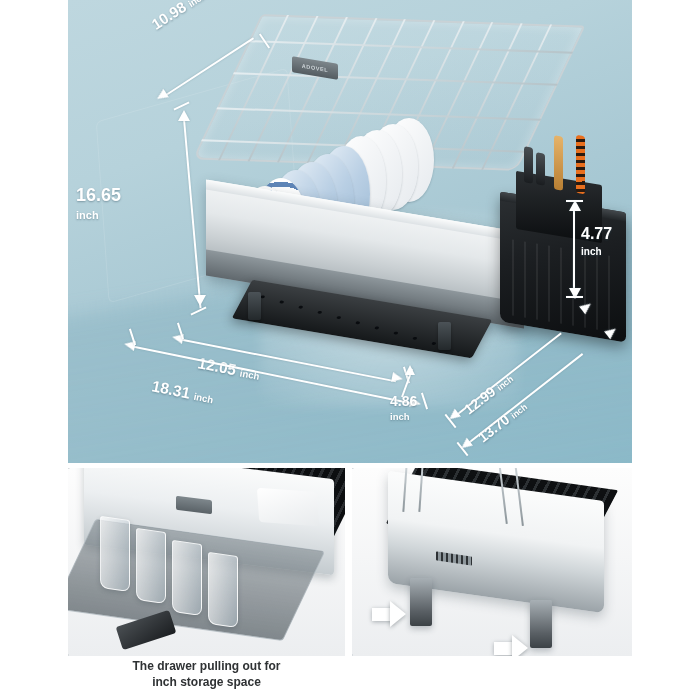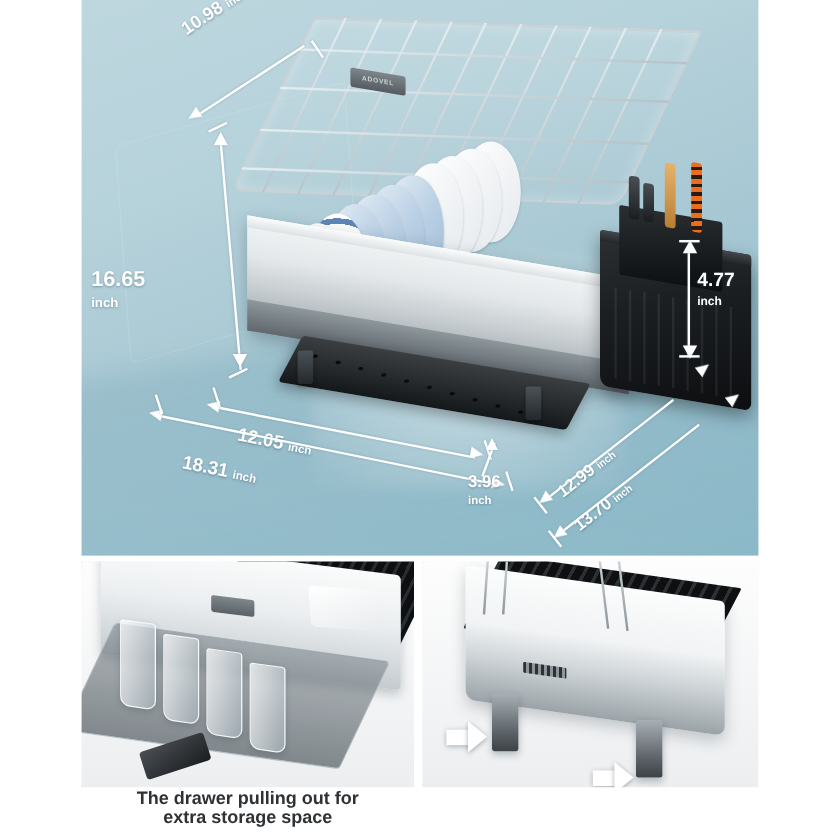--- a/index.html
+++ b/index.html
@@ -182,21 +182,21 @@
     position: absolute; inset: 0;
     background:
       linear-gradient(118deg, rgba(205,210,214,.55) 0 1px, rgba(0,0,0,0) 1px 33%),
       linear-gradient(72deg, rgba(198,204,209,.5) 0 1px, rgba(0,0,0,0) 1px 46%),
       linear-gradient(160deg, rgba(210,215,219,.45) 0 1px, rgba(0,0,0,0) 1px 60%),
       linear-gradient(180deg,#fdfdfd,#eceef0);
   }
   .caption {
     position: absolute; left: 0; right: 0; top: 190px;
     text-align: center; color: #2f3234; font-weight: 700;
-    font-size: 15px; line-height: 16px;
+    font-size: 12px; line-height: 16px;
   }
 
   
   .dp-rack { position: absolute; left: 16px; top: -4px; width: 250px; height: 96px;
     transform: skewY(7deg);
     background: linear-gradient(180deg,#fafbfb 0%,#eceff1 44%,#c4cbcf 100%);
     border-radius: 4px; box-shadow: 0 4px 9px rgba(40,55,65,.25); }
   .dp-grid { position: absolute; left: 120px; top: -10px; width: 160px; height: 80px;
     transform: skewY(7deg) skewX(-25deg);
     background: repeating-linear-gradient(90deg,#2a2d30 0 3px,#0d0f11 3px 9px);
@@ -336,21 +336,21 @@
         <span class="unit">inch</span>
       </div>
     </div>
 
     <div>
       <div class="arrow-line" style="left:116px; top:118px; width:190px; transform:rotate(85deg);"></div>
       <div class="ah" style="left:110px; top:110px; border-width:0 6px 11px 6px; border-color:transparent transparent #fff transparent;"></div>
       <div class="ah" style="left:126px; top:295px; border-width:11px 6px 0 6px; border-color:#fff transparent transparent transparent;"></div>
       <div class="tick" style="left:105px; top:105px; transform:rotate(-26deg);"></div>
       <div class="tick" style="left:122px; top:310px; transform:rotate(-26deg);"></div>
-      <div class="dim-label" style="left:8px; top:186px; font-size:18px; text-align:left;margin-top:37px;">
+      <div class="dim-label" style="left:8px; top:186px; font-size:18px; text-align:left;">
         <span>16.65</span><br>
         <span class="unit" style="font-size:11px;">inch</span>
       </div>
     </div>
 
     <div>
       <div class="arrow-line" style="left:110px; top:338px; width:222px; transform:rotate(11deg);"></div>
       <div class="ah" style="left:104px; top:333px; border-width:5px 11px 5px 0; border-color:transparent #fff transparent transparent; transform:rotate(11deg);"></div>
       <div class="ah" style="left:324px; top:373px; border-width:5px 0 5px 11px; border-color:transparent transparent transparent #fff; transform:rotate(11deg);"></div>
       <div class="tick" style="left:104px; top:330px; transform:rotate(72deg);"></div>
@@ -370,21 +370,21 @@
       <div class="dim-label" style="left:84px; top:378px; font-size:15.5px; transform:rotate(11.5deg); transform-origin:0 50%;">
         <span>18.31</span>
         <span class="unit">inch</span>
       </div>
     </div>
 
     <div>
       <div class="arrow-line" style="left:334px; top:396px; width:30px; transform:rotate(-70deg);"></div>
       <div class="ah" style="left:337px; top:365px; border-width:0 5px 10px 5px; border-color:transparent transparent #fff transparent;"></div>
       <div class="dim-label" style="left:322px; top:394px; font-size:14px;">
-        <span>3.96</span><br>
+        <span>4.86</span><br>
         <span class="unit" style="font-size:9.5px;">inch</span>
       </div>
     </div>
 
     <div>
       <div class="arrow-line" style="left:506px; top:208px; width:88px; transform:rotate(90deg);"></div>
       <div class="ah" style="left:501px; top:200px; border-width:0 6px 11px 6px; border-color:transparent transparent #fff transparent;"></div>
       <div class="ah" style="left:501px; top:288px; border-width:11px 6px 0 6px; border-color:#fff transparent transparent transparent;"></div>
       <div class="tick" style="left:498px; top:200px;"></div>
       <div class="tick" style="left:498px; top:296px;"></div>
@@ -427,21 +427,21 @@
       <div class="glass" style="left:32px; top:50px;"></div>
       <div class="glass" style="left:68px; top:62px;"></div>
       <div class="glass" style="left:104px; top:74px;"></div>
       <div class="glass" style="left:140px; top:86px;"></div>
       <div style="position:absolute; left:108px; top:30px; width:36px; height:14px; background:linear-gradient(180deg,#7e878c,#5a6267); border-radius:2px; transform:skewY(7deg);"></div>
       <div style="position:absolute; left:190px; top:22px; width:60px; height:34px; background:linear-gradient(160deg,#fff,#e8ebed); border-radius:4px; transform:skewY(8deg) rotate(-4deg);"></div>
       <div style="position:absolute; left:50px; top:150px; width:56px; height:24px; background:linear-gradient(160deg,#4a4f53,#1b1e21); border-radius:3px; transform:rotate(-18deg);"></div>
     </div>
     <div class="caption" style="left:68px; width:277px;">
       <span>The drawer pulling out for</span><br>
-      <span>extra storage space</span>
+      <span>inch storage space</span>
     </div>
 
     <div class="panel right">
       <div class="marble"></div>
       <div class="rm-grid"></div>
       <div class="rm-body"></div>
       <div class="rm-vent"></div>
       <div class="wire-arc" style="left:52px; top:-4px; height:48px; transform:rotate(4deg);"></div>
       <div class="wire-arc" style="left:68px; top:-4px; height:48px; transform:rotate(4deg);"></div>
       <div class="wire-arc" style="left:150px; top:-6px; height:62px; transform:rotate(-7deg);"></div>

